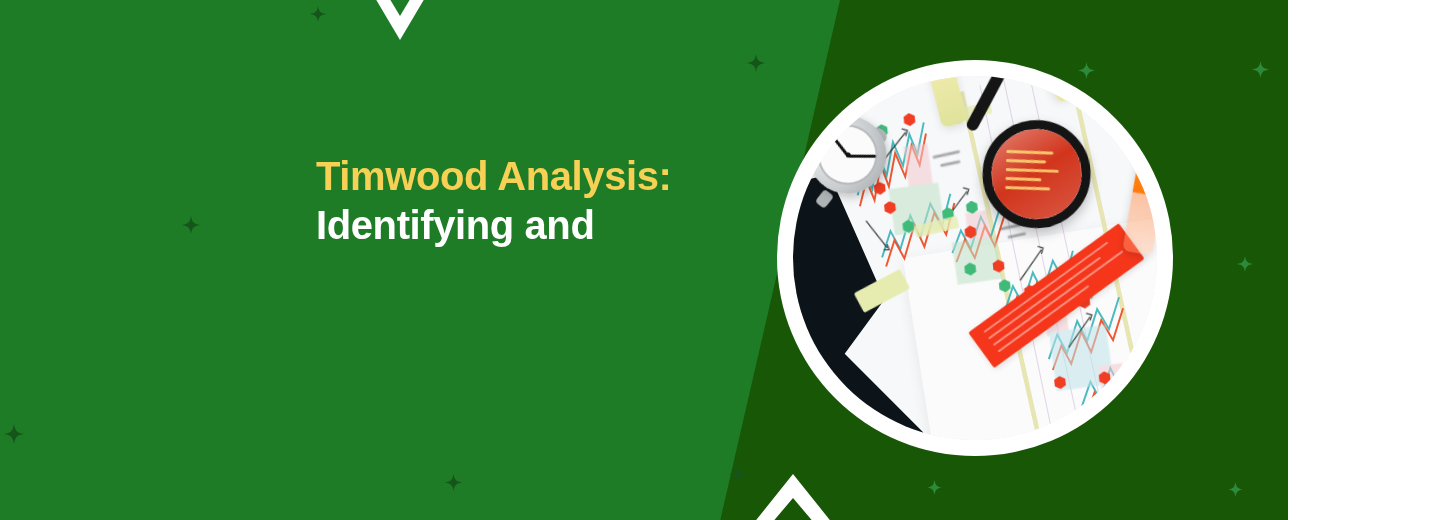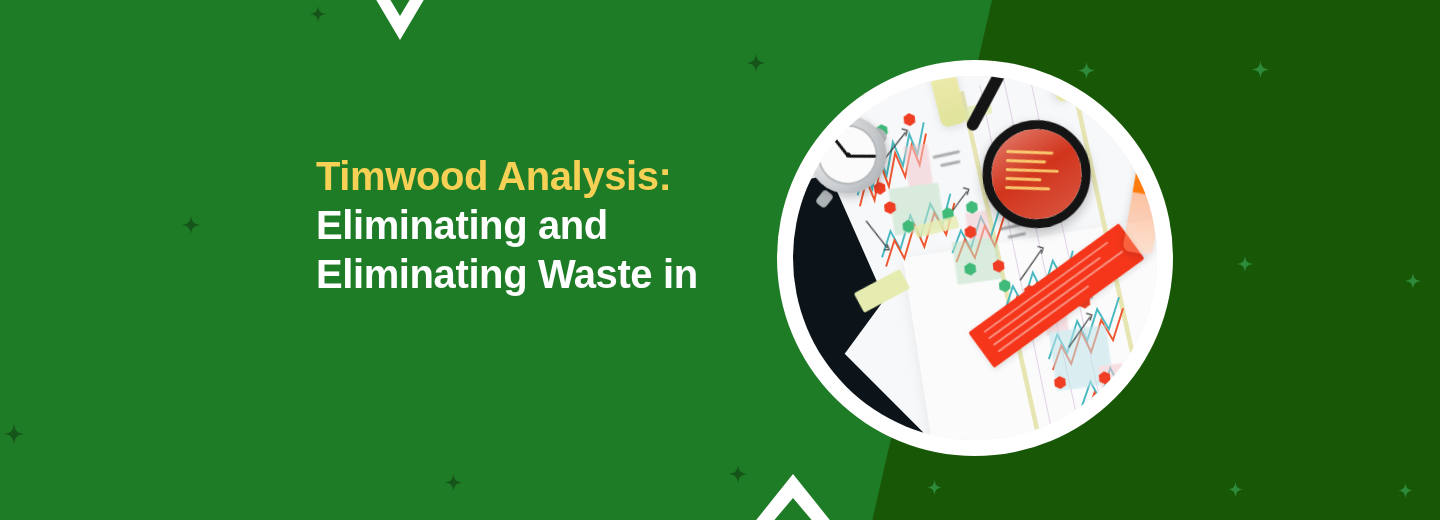--- a/index.html
+++ b/index.html
@@ -2,21 +2,21 @@
 <html><head>
 <meta charset="utf-8">
 <style>
   html, body {
     margin: 0;
     padding: 0;
     background: #ffffff;
   }
   #banner {
     position: relative;
-    width: 1440px;
+    width: 1288px;
     height: 520px;
     overflow: hidden;
     font-family: "Liberation Sans", sans-serif;
     background: #1E7B26;
   }
 
   
   .bg-base {
     position: absolute;
     inset: 0;
@@ -374,22 +374,21 @@
     </svg>
   </span>
   <span class="chevron" style="left:753px;top:474px;">
     <svg width="80" height="50" viewBox="0 0 80 50">
       <path d="M40 0 L80 50 L62 50 L40 24 L18 50 L0 50 Z" fill="#FFFFFF"></path>
     </svg>
   </span>
 
   <h1 class="headline">
     <span class="line accent">Timwood Analysis:</span>
-    <span class="line">Eliminating and</span>
-    <span class="line">Eliminating Waste in</span>
+    <span class="line">Identifying and</span>
   </h1>
 
   <div class="photo-frame">
     <div class="photo-clip">
       <div class="scene">
 
         <div class="paper"></div>
         <div class="paper2"></div>
 
         <div class="dark-shape"></div>

